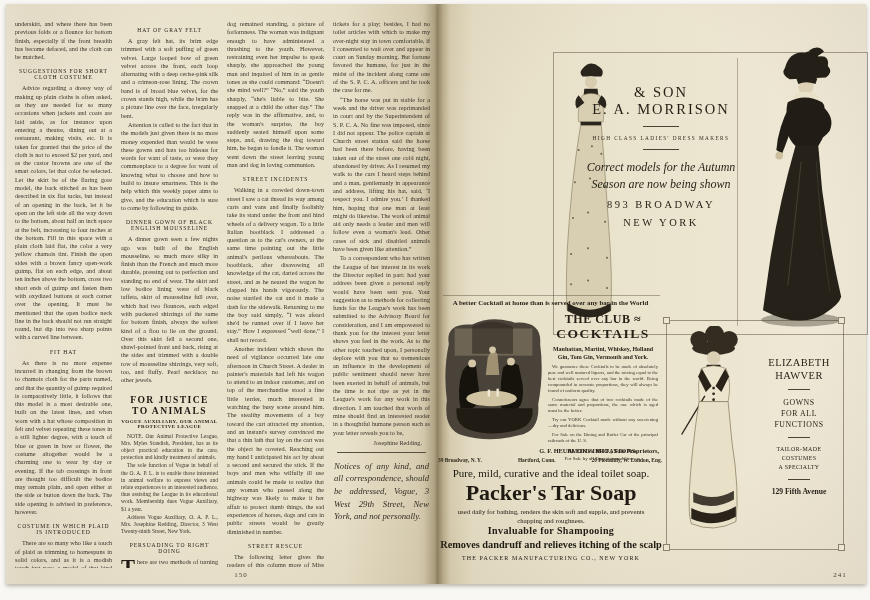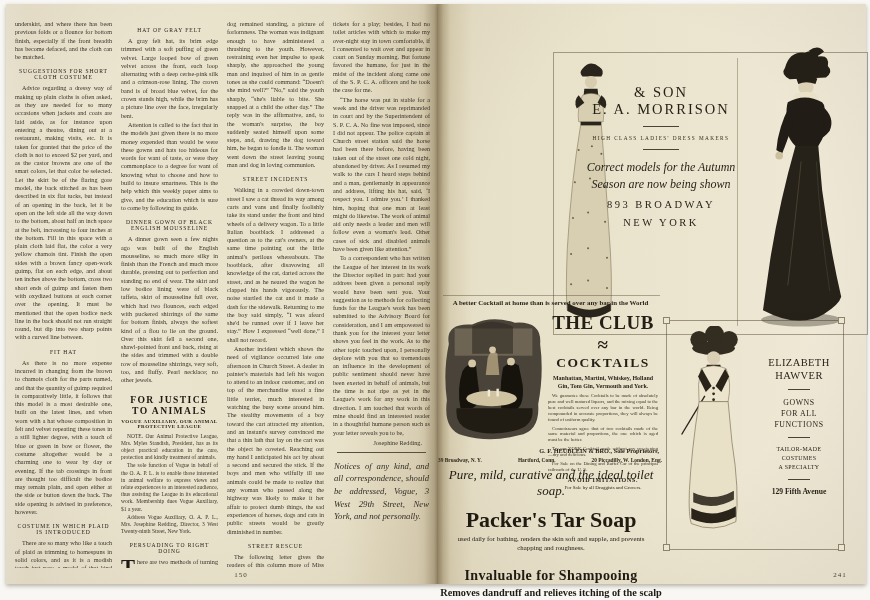--- a/index.html
+++ b/index.html
@@ -42,36 +42,36 @@
   .mor-copy{font-size:12px;font-style:italic;line-height:17px;margin-top:9px;text-align:center;}
   .mor-addr1{font-size:10.5px;letter-spacing:2.5px;margin-top:6px;}
   .mor-addr2{font-size:10.5px;letter-spacing:2.5px;margin-top:7px;}
 
   .fig{position:absolute;}
 
   .rule-h{position:absolute;height:1px;background:rgba(75,62,42,.4);}
   .cocktail-banner{position:absolute;left:441px;top:299px;width:219px;text-align:center;
     font-size:6.9px;font-weight:bold;color:#2a251b;}
   .club-text{position:absolute;left:546px;top:312px;width:114px;text-align:center;color:#241f16;}
-  .club-logo1{font-size:19px;font-weight:bold;letter-spacing:.5px;}
+  .club-logo1{font-size:12px;font-weight:bold;letter-spacing:.5px;}
   .club-logo2{font-size:13.5px;font-weight:bold;letter-spacing:1.5px;margin-top:-1px;}
   .club-list{font-size:6px;font-weight:bold;line-height:8px;margin:3px 4px 0;}
   .club-fine{font-size:4.7px;line-height:5.9px;text-align:justify;text-indent:4px;margin:3px 2px 0;color:#393327;}
   .club-avoid{font-size:6px;font-weight:bold;letter-spacing:.7px;margin-top:4px;}
   .club-sale{font-size:5px;margin-top:2px;}
   .heublein-name{position:absolute;left:443px;top:447px;width:216px;text-align:right;
     font-size:6.3px;font-weight:bold;color:#241f16;}
   .heublein-addr{position:absolute;left:438px;top:457px;width:224px;display:flex;
     justify-content:space-between;font-size:5.4px;font-weight:bold;color:#2c2619;}
 
   .packer{position:absolute;left:440px;top:467px;width:222px;text-align:center;color:#1f1b13;}
-  .packer-tag{font-size:13px;font-style:italic;}
-  .packer-title{font-size:22px;font-weight:bold;margin-top:8px;}
+  .packer-tag{font-size:11px;}
+  .packer-title{font-size:22px;font-weight:bold;margin-top:1px;}
   .packer-body{font-size:6.8px;line-height:8.6px;margin:2px 6px 0;}
-  .packer-h2{font-size:14px;font-weight:bold;letter-spacing:.4px;margin-top:16px;}
+  .packer-h2{font-size:10px;font-weight:bold;letter-spacing:.4px;margin-top:0;}
   .packer-h3{font-size:10.3px;font-weight:bold;margin-top:3px;}
   .packer-co{font-size:6px;letter-spacing:1.1px;margin-top:5px;}
 
   .hawver-box{position:absolute;left:666px;top:320px;width:176px;height:228px;
     border:1px solid rgba(75,62,42,.5);}
   .corner{position:absolute;width:5px;height:5px;border:1px solid rgba(75,62,42,.6);background:#ece5cf;}
   .hawver-text{position:absolute;left:758px;top:356px;width:82px;text-align:center;color:#241f16;}
   .haw-name{font-size:10.5px;letter-spacing:.4px;line-height:13px;}
   .haw-rule{width:22px;border-top:1px solid #4a4232;margin:7px auto;}
   .haw-line{font-size:7.8px;letter-spacing:.6px;line-height:11px;}

